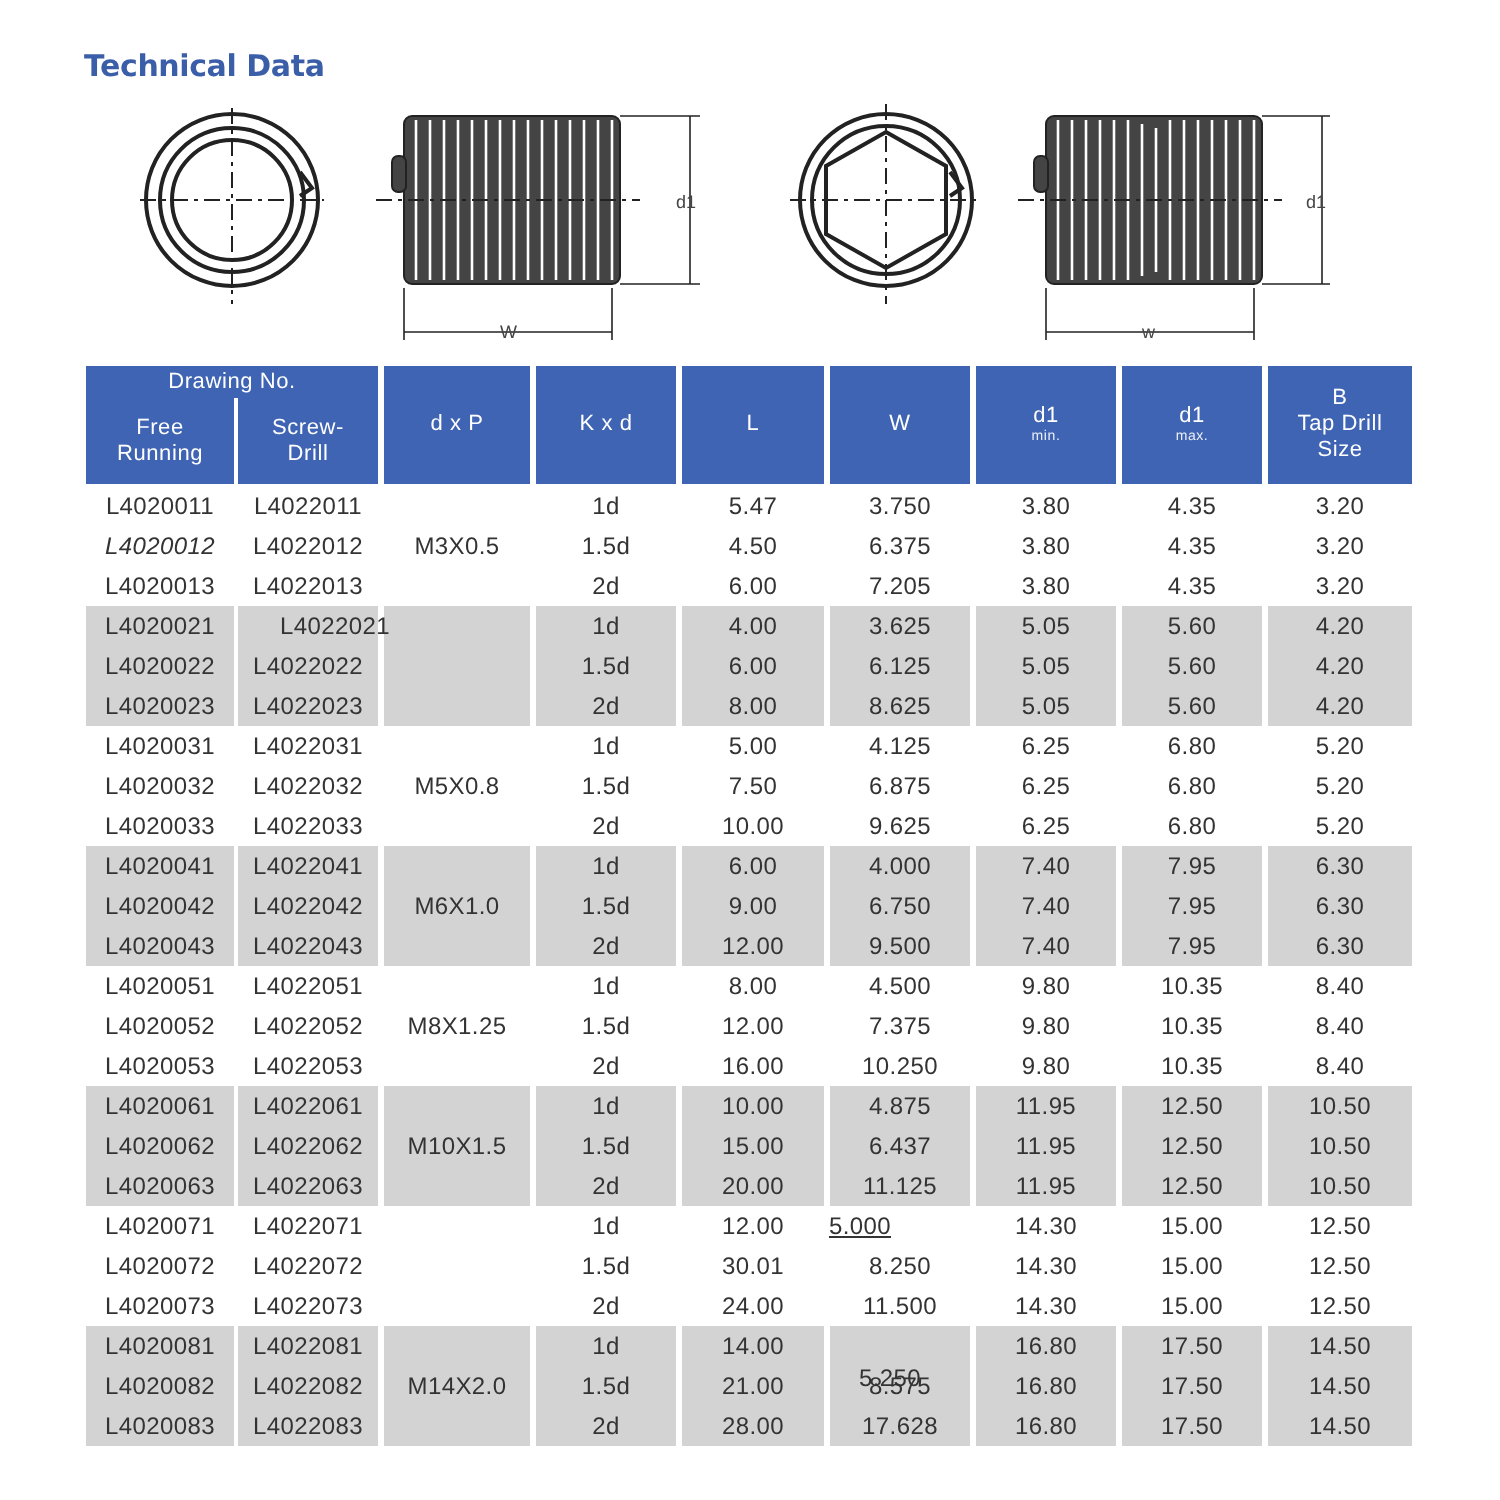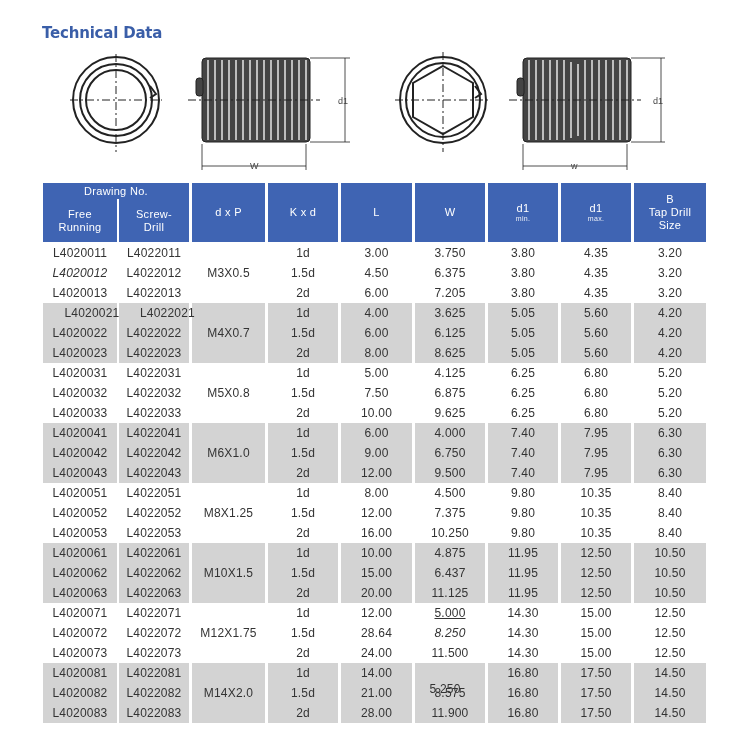--- a/index.html
+++ b/index.html
@@ -155,21 +155,21 @@
         <div class="cell-bg" style="left: 225px; width: 70px;"></div>
         <div class="cell-bg" style="left: 298px; width: 71px;"></div>
         <div class="cell-bg" style="left: 372px; width: 70px;"></div>
         <div class="cell-bg" style="left: 445px; width: 70px;"></div>
         <div class="cell-bg" style="left: 518px; width: 70px;"></div>
         <div class="cell-bg" style="left: 591px; width: 72px;"></div>
         <div class="merged" style="left: 149px; width: 73px;">M3X0.5</div>
         <div class="cell" style="left: 0px; width: 74px; top: 0px;">L4020011</div>
         <div class="cell" style="left: 76px; width: 70px; top: 0px;">L4022011</div>
         <div class="cell" style="left: 225px; width: 70px; top: 0px;">1d</div>
-        <div class="cell" style="left: 298px; width: 71px; top: 0px;">3.00</div>
+        <div class="cell" style="left: 298px; width: 71px; top: 0px;">5.47</div>
         <div class="cell" style="left: 372px; width: 70px; top: 0px;">3.750</div>
         <div class="cell" style="left: 445px; width: 70px; top: 0px;">3.80</div>
         <div class="cell" style="left: 518px; width: 70px; top: 0px;">4.35</div>
         <div class="cell" style="left: 591px; width: 72px; top: 0px;">3.20</div>
         <div class="cell" style="left: 0px; width: 74px; top: 20px; font-style: italic;">L4020012</div>
         <div class="cell" style="left: 76px; width: 70px; top: 20px;">L4022012</div>
         <div class="cell" style="left: 225px; width: 70px; top: 20px;">1.5d</div>
         <div class="cell" style="left: 298px; width: 71px; top: 20px;">4.50</div>
         <div class="cell" style="left: 372px; width: 70px; top: 20px;">6.375</div>
         <div class="cell" style="left: 445px; width: 70px; top: 20px;">3.80</div>
@@ -187,22 +187,21 @@
       <div class="grp shaded" style="top: 120px;">
         <div class="cell-bg" style="left: 0px; width: 74px;"></div>
         <div class="cell-bg" style="left: 76px; width: 70px;"></div>
         <div class="cell-bg" style="left: 149px; width: 73px;"></div>
         <div class="cell-bg" style="left: 225px; width: 70px;"></div>
         <div class="cell-bg" style="left: 298px; width: 71px;"></div>
         <div class="cell-bg" style="left: 372px; width: 70px;"></div>
         <div class="cell-bg" style="left: 445px; width: 70px;"></div>
         <div class="cell-bg" style="left: 518px; width: 70px;"></div>
         <div class="cell-bg" style="left: 591px; width: 72px;"></div>
-        <div class="merged" style="left: 149px; width: 73px;">M4X0.7</div>
-        <div class="cell" style="left: 0px; width: 74px; top: 0px; margin-left: 12px;">L4020021</div>
+        <div class="cell" style="left: 0px; width: 74px; top: 0px;">L4020021</div>
         <div class="cell" style="left: 76px; width: 65px; top: 0px; margin-left: 16px;">L4022021</div>
         <div class="cell" style="left: 225px; width: 70px; top: 0px;">1d</div>
         <div class="cell" style="left: 298px; width: 71px; top: 0px;">4.00</div>
         <div class="cell" style="left: 372px; width: 70px; top: 0px;">3.625</div>
         <div class="cell" style="left: 445px; width: 70px; top: 0px;">5.05</div>
         <div class="cell" style="left: 518px; width: 70px; top: 0px;">5.60</div>
         <div class="cell" style="left: 591px; width: 72px; top: 0px;">4.20</div>
         <div class="cell" style="left: 0px; width: 74px; top: 20px;">L4020022</div>
         <div class="cell" style="left: 76px; width: 70px; top: 20px;">L4022022</div>
         <div class="cell" style="left: 225px; width: 70px; top: 20px;">1.5d</div>
@@ -367,34 +366,33 @@
       <div class="grp" style="top: 420px;">
         <div class="cell-bg" style="left: 0px; width: 74px;"></div>
         <div class="cell-bg" style="left: 76px; width: 70px;"></div>
         <div class="cell-bg" style="left: 149px; width: 73px;"></div>
         <div class="cell-bg" style="left: 225px; width: 70px;"></div>
         <div class="cell-bg" style="left: 298px; width: 71px;"></div>
         <div class="cell-bg" style="left: 372px; width: 70px;"></div>
         <div class="cell-bg" style="left: 445px; width: 70px;"></div>
         <div class="cell-bg" style="left: 518px; width: 70px;"></div>
         <div class="cell-bg" style="left: 591px; width: 72px;"></div>
-        <div class="merged" style="left: 149px; width: 73px;">M12X1.75</div>
         <div class="cell" style="left: 0px; width: 74px; top: 0px;">L4020071</div>
         <div class="cell" style="left: 76px; width: 70px; top: 0px;">L4022071</div>
         <div class="cell" style="left: 225px; width: 70px; top: 0px;">1d</div>
         <div class="cell" style="left: 298px; width: 71px; top: 0px;">12.00</div>
-        <div class="cell" style="left: 372px; width: 70px; top: 0px; text-decoration: underline;">5.000</div>
+        <div class="cell" style="left: 352px; width: 70px; top: 0px; text-decoration: underline;">5.000</div>
         <div class="cell" style="left: 445px; width: 70px; top: 0px;">14.30</div>
         <div class="cell" style="left: 518px; width: 70px; top: 0px;">15.00</div>
         <div class="cell" style="left: 591px; width: 72px; top: 0px;">12.50</div>
         <div class="cell" style="left: 0px; width: 74px; top: 20px;">L4020072</div>
         <div class="cell" style="left: 76px; width: 70px; top: 20px;">L4022072</div>
         <div class="cell" style="left: 225px; width: 70px; top: 20px;">1.5d</div>
-        <div class="cell" style="left: 298px; width: 71px; top: 20px;">28.64</div>
-        <div class="cell" style="left: 372px; width: 70px; top: 20px; font-style: italic;">8.250</div>
+        <div class="cell" style="left: 298px; width: 71px; top: 20px;">30.01</div>
+        <div class="cell" style="left: 372px; width: 70px; top: 20px;">8.250</div>
         <div class="cell" style="left: 445px; width: 70px; top: 20px;">14.30</div>
         <div class="cell" style="left: 518px; width: 70px; top: 20px;">15.00</div>
         <div class="cell" style="left: 591px; width: 72px; top: 20px;">12.50</div>
         <div class="cell" style="left: 0px; width: 74px; top: 40px;">L4020073</div>
         <div class="cell" style="left: 76px; width: 70px; top: 40px;">L4022073</div>
         <div class="cell" style="left: 225px; width: 70px; top: 40px;">2d</div>
         <div class="cell" style="left: 298px; width: 71px; top: 40px;">24.00</div>
         <div class="cell" style="left: 372px; width: 70px; top: 40px;">11.500</div>
         <div class="cell" style="left: 445px; width: 70px; top: 40px;">14.30</div>
         <div class="cell" style="left: 518px; width: 70px; top: 40px;">15.00</div>
@@ -424,19 +422,19 @@
         <div class="cell" style="left: 225px; width: 70px; top: 20px;">1.5d</div>
         <div class="cell" style="left: 298px; width: 71px; top: 20px;">21.00</div>
         <div class="cell" style="left: 372px; width: 70px; top: 20px;">8.575</div>
         <div class="cell" style="left: 445px; width: 70px; top: 20px;">16.80</div>
         <div class="cell" style="left: 518px; width: 70px; top: 20px;">17.50</div>
         <div class="cell" style="left: 591px; width: 72px; top: 20px;">14.50</div>
         <div class="cell" style="left: 0px; width: 74px; top: 40px;">L4020083</div>
         <div class="cell" style="left: 76px; width: 70px; top: 40px;">L4022083</div>
         <div class="cell" style="left: 225px; width: 70px; top: 40px;">2d</div>
         <div class="cell" style="left: 298px; width: 71px; top: 40px;">28.00</div>
-        <div class="cell" style="left: 372px; width: 70px; top: 40px;">11.900</div>
+        <div class="cell" style="left: 372px; width: 70px; top: 40px;">17.628</div>
         <div class="cell" style="left: 445px; width: 70px; top: 40px;">16.80</div>
         <div class="cell" style="left: 518px; width: 70px; top: 40px;">17.50</div>
         <div class="cell" style="left: 591px; width: 72px; top: 40px;">14.50</div>
       </div>
     </div>
 </div>
 
 </body></html>

